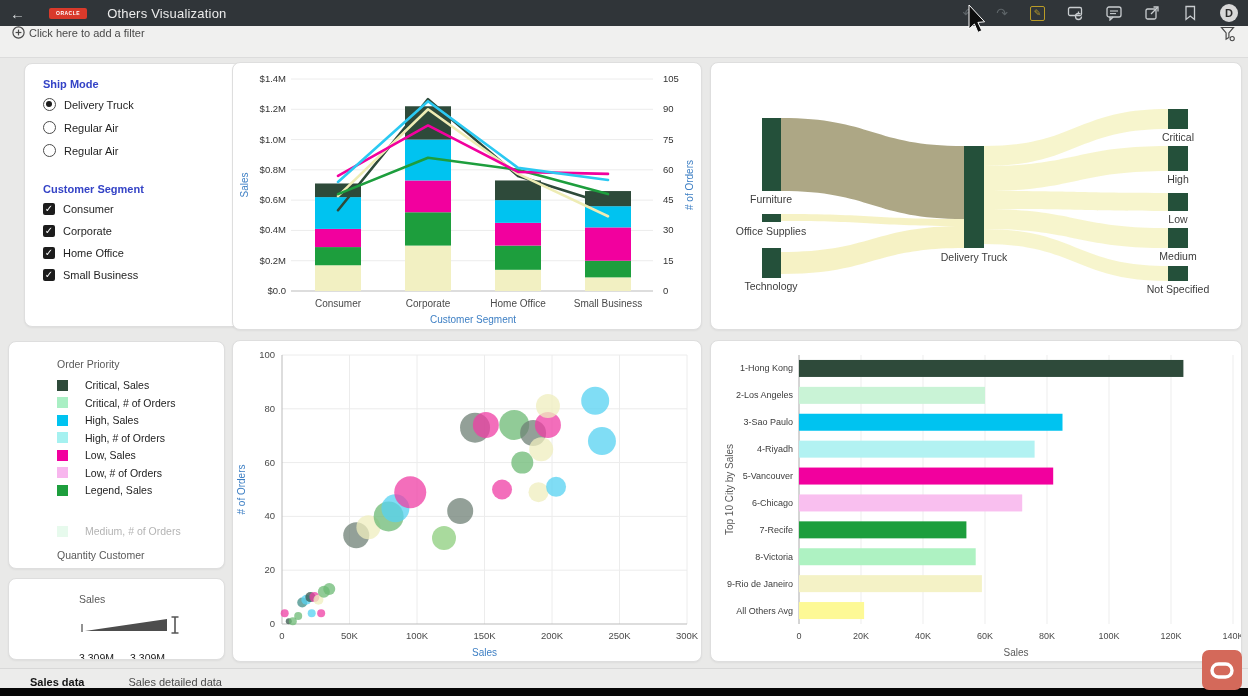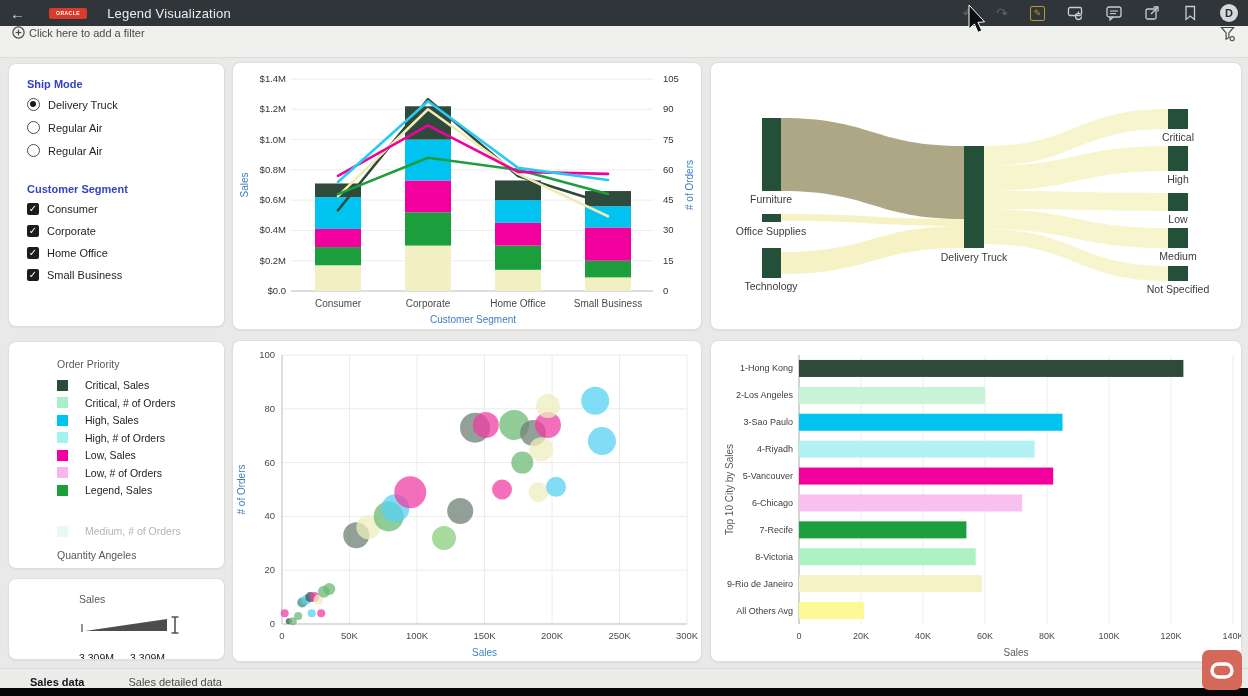--- a/index.html
+++ b/index.html
@@ -24,21 +24,21 @@
 
   
   .filterbar { position:absolute; left:0; top:26px; width:100%; height:32px; background:#f0f0ef;
                border-bottom:1px solid #dcdcdc; display:flex; align-items:flex-start; padding:0 12px; }
   .addfilter { display:flex; align-items:center; gap:4px; color:#4a4a4a; font-size:11px; cursor:pointer; }
   .filterbar .funnel { margin-left:auto; }
 
   
   .panel { position:absolute; background:#fff; border:1px solid #dedede; border-radius:8px;
            box-shadow:0 1px 2px rgba(0,0,0,.05); overflow:hidden; }
-  #panel-filters { left:8px;  top:63px;  width:217px; height:264px; padding:14px 10px 0 18px; }
+  #panel-filters { left:24px;  top:63px;  width:217px; height:264px; padding:14px 10px 0 18px; }
   #panel-combo   { left:232px; top:62px;  width:470px; height:268px; }
   #panel-sankey  { left:710px; top:62px;  width:532px; height:268px; }
   #panel-legend  { left:8px;  top:341px; width:217px; height:228px; padding:16px 8px 0 48px; }
   #panel-scatter { left:232px; top:340px; width:470px; height:322px; }
   #panel-bars    { left:710px; top:340px; width:532px; height:322px; }
   #panel-sales   { left:8px;  top:578px; width:217px; height:82px; padding:14px 8px 0 70px; }
 
   .filter-group-label { color:#3443c6; font-size:11px; font-weight:bold; margin-bottom:8px; }
   .opt-row { display:flex; align-items:center; gap:8px; margin-bottom:10px; font-size:11px; color:#1f1f1f; cursor:pointer; }
   .radio { width:13px; height:13px; border:1.5px solid #4c4c4c; border-radius:50%; position:relative; flex:0 0 auto; }
@@ -66,21 +66,21 @@
   #cursor { position:absolute; left:968px; top:5px; pointer-events:none; }
   svg text { font-family:"Liberation Sans", sans-serif; }
 </style>
 </head>
 <body>
 <div id="app">
 
   <div class="topbar">
     <span class="back-arrow">←</span>
     <span class="oracle-badge">ORACLE</span>
-    <span class="topbar-title">Legend Visualization</span>
+    <span class="topbar-title">Others Visualization</span>
     <div class="topbar-right">
       <span class="tb-glyph tb-dim">↶</span>
       <span class="tb-glyph tb-dim">↷</span>
       <span class="edit-box">✎</span>
       <svg width="17" height="16" viewBox="0 0 17 16">
         <rect x="1.5" y="2.5" width="13" height="8" rx="1.5" fill="none" stroke="#c9cdd0" stroke-width="1.3"></rect>
         <path d="M14.5 11.5 a3 3 0 1 1 -3 -3" fill="none" stroke="#c9cdd0" stroke-width="1.3"></path>
         <path d="M11.5 6.6 l0 2 l2 0" fill="none" stroke="#c9cdd0" stroke-width="1.3"></path>
       </svg>
       <svg width="16" height="16" viewBox="0 0 16 16">
@@ -275,21 +275,21 @@
         </div>
         <div class="legend-item">
           <span class="legend-swatch" style="background:#1d9e3d"></span>
           <span>Legend, Sales</span>
         </div>
         <div class="legend-item faded">
           <span class="legend-swatch" style="background:#bdf3cd"></span>
           <span>Medium, # of Orders</span>
         </div>
       </div>
-    <div class="panel-title" style="margin-top:12px;">Quantity Angeles</div>
+    <div class="panel-title" style="margin-top:12px;">Quantity Customer</div>
     <svg width="110" height="24" viewBox="0 0 110 24">
       <line x1="3" y1="10" x2="3" y2="18" stroke="#777" stroke-width="1.6"></line>
       <polygon points="6,17 88,5 88,17" fill="#4d4d4d"></polygon>
       <line x1="96" y1="3" x2="96" y2="19" stroke="#555" stroke-width="1.6"></line>
       <line x1="92.5" y1="3" x2="99.5" y2="3" stroke="#555" stroke-width="1.4"></line>
       <line x1="92.5" y1="19" x2="99.5" y2="19" stroke="#555" stroke-width="1.4"></line>
     </svg>
     
   </div>
 

